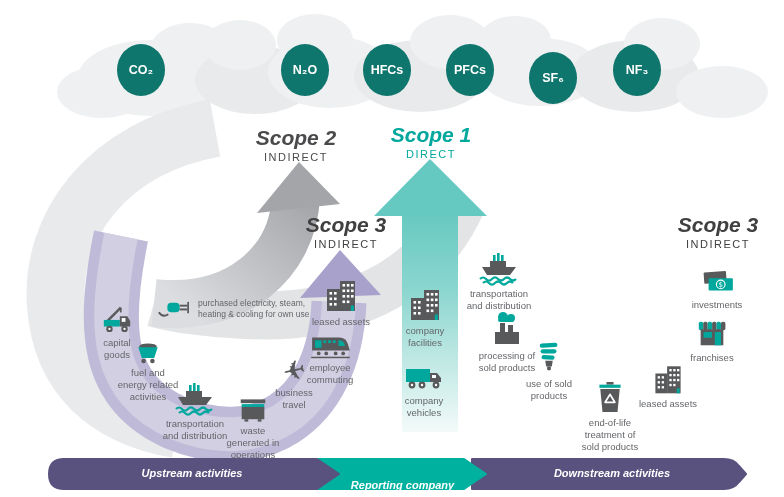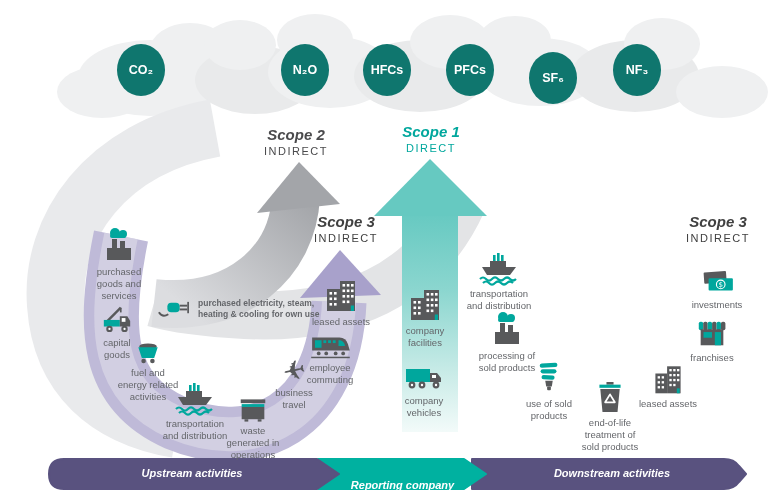--- a/index.html
+++ b/index.html
@@ -7,32 +7,32 @@
     position:relative;width:784px;height:497px;overflow:hidden;
     font-family:"Liberation Sans","DejaVu Sans",sans-serif;background:#ffffff;
   }
   #bg{position:absolute;left:0;top:0;z-index:0;}
   .gas{
     position:absolute;width:48px;height:52px;border-radius:50%;
     background:#0f766e;color:#ffffff;display:flex;align-items:center;justify-content:center;
     font-weight:bold;font-size:12.5px;z-index:2;
   }
   .scope{position:absolute;width:130px;text-align:center;z-index:3;}
-  .scope .t{font-style:italic;font-weight:bold;font-size:15px;line-height:1;}
+  .scope .t{font-style:italic;font-weight:bold;font-size:21px;line-height:1;}
   .scope .s{font-weight:normal;font-size:11px;letter-spacing:1.5px;line-height:1;margin-top:4px;}
   .scope.c-gray .t,.scope.c-gray .s{color:#4a4a4c;}
   .scope.c-teal .t,.scope.c-teal .s{color:#00a79d;}
   .scope.c-purp .t,.scope.c-purp .s{color:#404040;}
   .item{
     position:absolute;width:90px;display:flex;flex-direction:column;align-items:center;z-index:4;
   }
   .item .cap{
     margin-top:2px;font-size:9.5px;line-height:1.25;color:#64666a;text-align:center;white-space:pre-line;
   }
-  .item.row{flex-direction:row;width:180px;align-items:center;font-weight:bold;}
+  .item.row{flex-direction:row;width:180px;align-items:center;}
   .item.row .cap{margin:0 0 0 6px;text-align:left;font-size:8.5px;}
   .plane{font-size:27px;color:#58595b;line-height:1;transform:scaleX(-1) rotate(12deg);display:block;}
   .bar-label{
     position:absolute;z-index:6;color:#ffffff;font-weight:bold;font-style:italic;font-size:11px;
     text-align:center;line-height:1;
   }
   svg.ic{display:block;}
 </style>
 </head>
 <body>
@@ -247,28 +247,20 @@
   </div>
   <div class="scope c-purp" style="left:281px;top:214px">
     <div class="t">Scope 3</div>
     <div class="s">INDIRECT</div>
   </div>
   <div class="scope c-purp" style="left:653px;top:214px">
     <div class="t">Scope 3</div>
     <div class="s">INDIRECT</div>
   </div>
 
-  <div class="item" style="left:74px;top:226px">
-    <svg class="ic" width="38" height="38">
-        <use href="#i-factory" xlink:href="#i-factory"></use>
-      </svg>
-    <div class="cap">purchased
-goods and
-services</div>
-  </div>
   <div class="item" style="left:72px;top:303px">
     <svg class="ic" width="36" height="32">
         <use href="#i-crane" xlink:href="#i-crane"></use>
       </svg>
     <div class="cap">capital
 goods</div>
   </div>
   <div class="item" style="left:103px;top:335px">
     <svg class="ic" width="32" height="30">
         <use href="#i-cart" xlink:href="#i-cart"></use>
@@ -340,21 +332,21 @@
     <div class="cap">transportation
 and distribution</div>
   </div>
   <div class="item" style="left:462px;top:310px">
     <svg class="ic" width="38" height="38">
         <use href="#i-factory" xlink:href="#i-factory"></use>
       </svg>
     <div class="cap">processing of
 sold products</div>
   </div>
-  <div class="item" style="left:504px;top:360px">
+  <div class="item" style="left:504px;top:340px">
     <svg class="ic" width="28" height="36">
         <use href="#i-bulb" xlink:href="#i-bulb"></use>
       </svg>
     <div class="cap">use of sold
 products</div>
   </div>
   <div class="item" style="left:565px;top:379px">
     <svg class="ic" width="30" height="36">
         <use href="#i-recycle" xlink:href="#i-recycle"></use>
       </svg>

